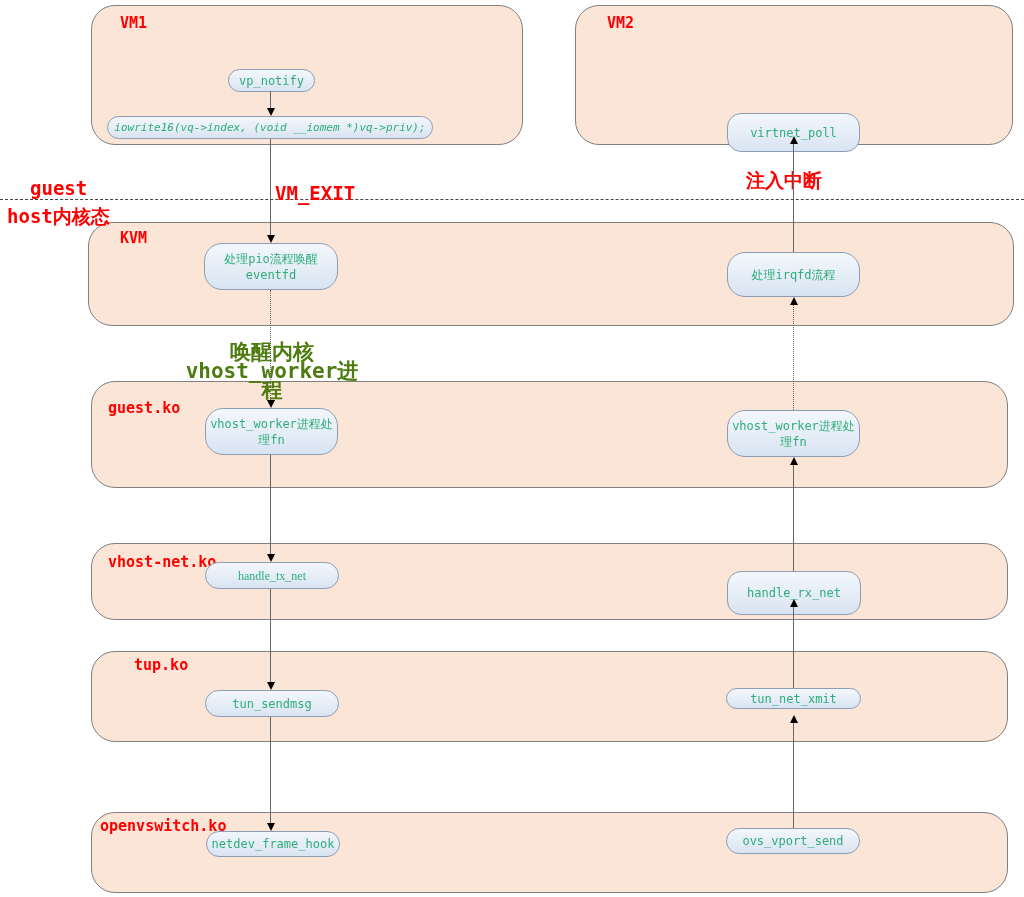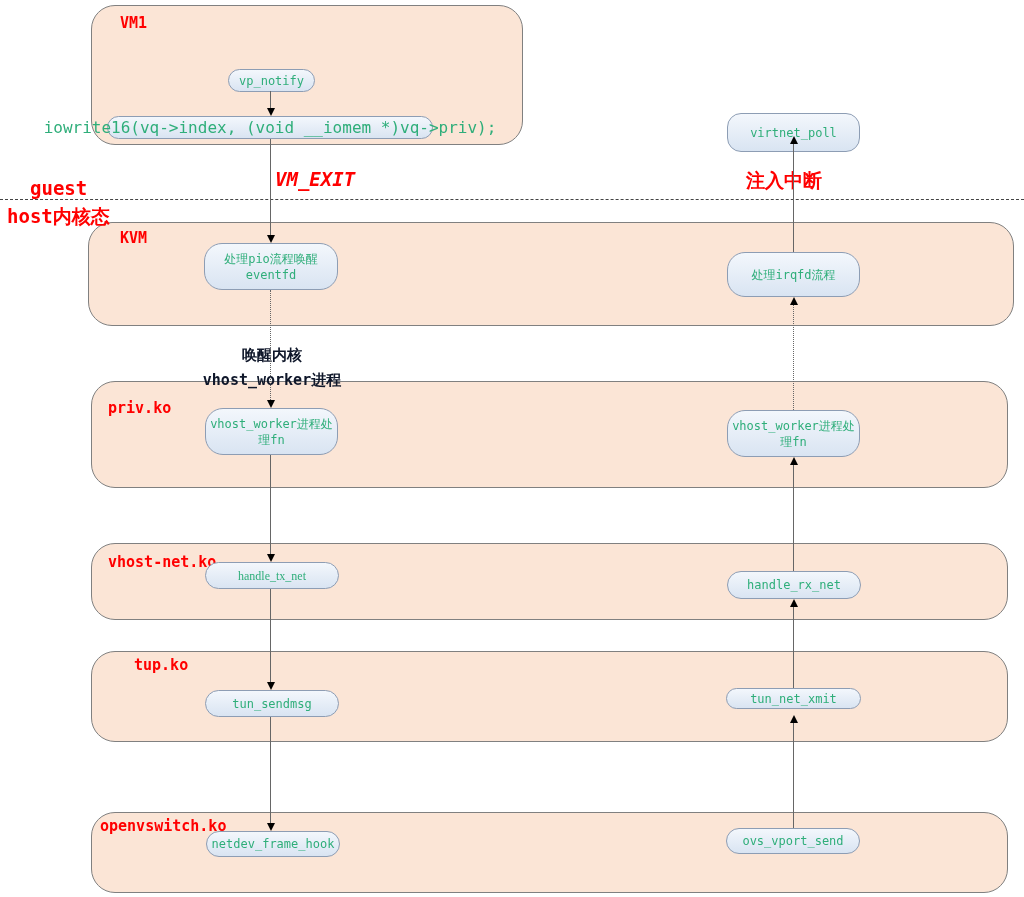--- a/index.html
+++ b/index.html
@@ -36,36 +36,36 @@
     align-items:center;
     justify-content:center;
     text-align:center;
     color:#2fae7a;
     font-size:12px;
     line-height:16px;
     white-space:pre-line;
     padding:1px 4px;
   }
   .pill.tall{border-radius:18px;}
-  .pill.code{font-size:16px;white-space:nowrap;}
+  .pill.code{font-size:11px;white-space:nowrap;font-style:italic;}
   
   .red-note{
     position:absolute;
     color:#ff0000;
     font-weight:bold;
     font-size:19px;
     white-space:nowrap;
   }
   .wake-note{
     position:absolute;
-    color:#0f172a;
+    color:#4d7c0f;
     font-weight:bold;
-    font-size:15px;
+    font-size:21px;
     text-align:center;
-    line-height:25px;
+    line-height:19px;
     white-space:pre-line;
   }
   
   .dashed-sep{
     position:absolute;
     left:0;width:1024px;height:0;
     border-top:1px dashed #444444;
   }
   
   .vline{
@@ -86,65 +86,68 @@
 </style>
 </head>
 <body>
 
 <div id="canvas">
 
   <div class="container-box" style="left:91px;top:5px;width:432px;height:140px;">
     <span class="container-label" style="left:28px;top:8px;">VM1</span>
   </div>
 
+  <div class="container-box" style="left:575px;top:5px;width:438px;height:140px;">
+    <span class="container-label" style="left:31px;top:8px;">VM2</span>
+  </div>
 
   <div class="container-box" style="left:88px;top:222px;width:926px;height:104px;">
     <span class="container-label" style="left:31px;top:6px;">KVM</span>
   </div>
 
   <div class="container-box" style="left:91px;top:381px;width:917px;height:107px;">
-    <span class="container-label" style="left:16px;top:17px;">priv.ko</span>
+    <span class="container-label" style="left:16px;top:17px;">guest.ko</span>
   </div>
 
   <div class="container-box" style="left:91px;top:651px;width:917px;height:91px;">
     <span class="container-label" style="left:42px;top:4px;">tup.ko</span>
   </div>
 
   <div class="container-box" style="left:91px;top:543px;width:917px;height:77px;">
     <span class="container-label" style="left:16px;top:9px;">vhost-net.ko</span>
   </div>
 
   <div class="container-box" style="left:91px;top:812px;width:917px;height:81px;">
     <span class="container-label" style="left:8px;top:4px;">openvswitch.ko</span>
   </div>
 
   <div class="dashed-sep" style="top:199px;"></div>
   <span class="red-note" style="left:30px;top:177px;">guest</span>
   <span class="red-note" style="left:7px;top:204px;">host内核态</span>
 
-  <span class="red-note" style="left:275px;top:168px;font-style:italic;">VM_EXIT</span>
+  <span class="red-note" style="left:275px;top:182px;">VM_EXIT</span>
   <span class="red-note" style="left:746px;top:168px;">注入中断</span>
   <div class="wake-note" style="left:177px;top:343px;width:190px;">唤醒内核
 vhost_worker进程</div>
 
   <div class="pill" style="left:228px;top:69px;width:87px;height:23px;">vp_notify</div>
   <div class="pill code" style="left:107px;top:116px;width:326px;height:23px;">iowrite16(vq-&gt;index,  (void __iomem *)vq-&gt;priv);</div>
   <div class="pill" style="left:727px;top:113px;width:133px;height:39px;">virtnet_poll</div>
 
   <div class="pill tall" style="left:727px;top:252px;width:133px;height:45px;">处理irqfd流程</div>
   <div class="pill tall" style="left:204px;top:243px;width:134px;height:47px;">处理pio流程唤醒
 eventfd</div>
 
   <div class="pill tall" style="left:205px;top:408px;width:133px;height:47px;">vhost_worker进程处
 理fn</div>
   <div class="pill tall" style="left:727px;top:410px;width:133px;height:47px;">vhost_worker进程处
 理fn</div>
 
   <div class="pill" style="left:205px;top:562px;width:134px;height:27px;font-family:Liberation Serif, serif;">handle_tx_net</div>
-  <div class="pill" style="left:727px;top:571px;width:134px;height:28px;">handle_rx_net</div>
+  <div class="pill" style="left:727px;top:571px;width:134px;height:44px;">handle_rx_net</div>
 
   <div class="pill" style="left:205px;top:690px;width:134px;height:27px;">tun_sendmsg</div>
   <div class="pill" style="left:726px;top:688px;width:135px;height:21px;">tun_net_xmit</div>
 
   <div class="pill" style="left:206px;top:831px;width:134px;height:26px;">netdev_frame_hook</div>
   <div class="pill" style="left:726px;top:828px;width:134px;height:26px;">ovs_vport_send</div>
 
   <div class="vline" style="left:270px;top:91px;height:17px;"></div>
   <div class="head down" style="left:267px;top:108px;"></div>
 

